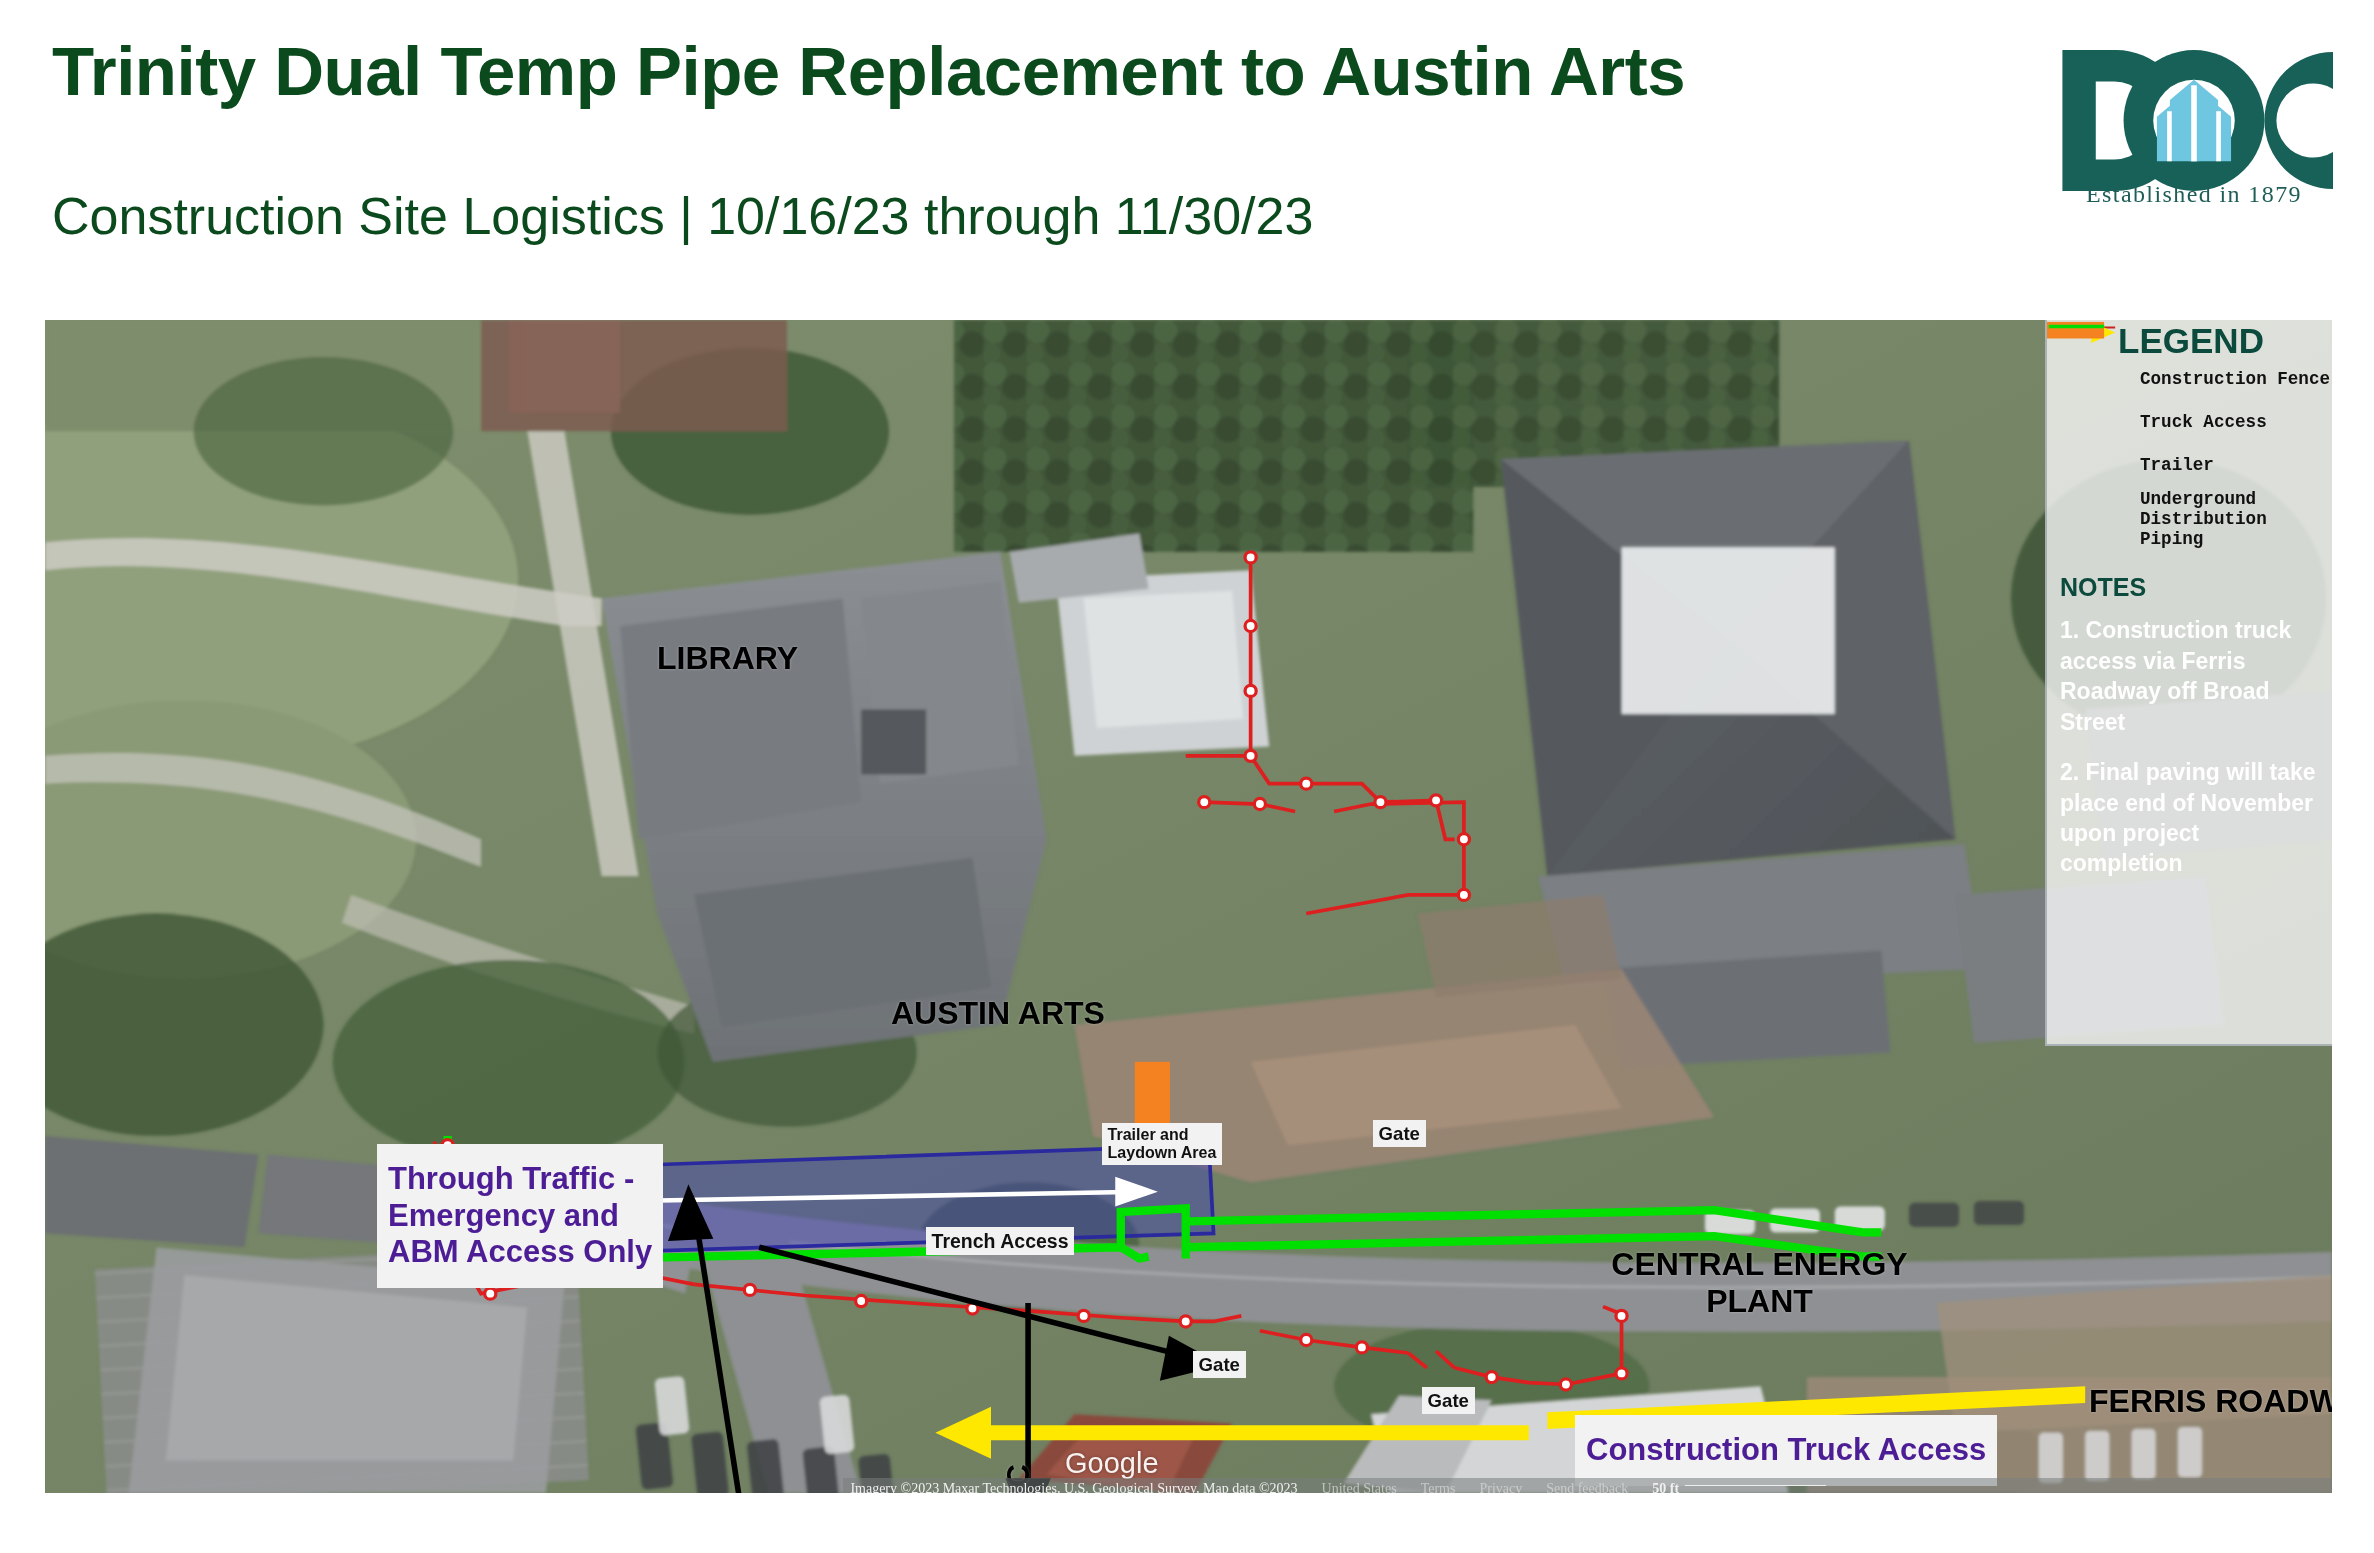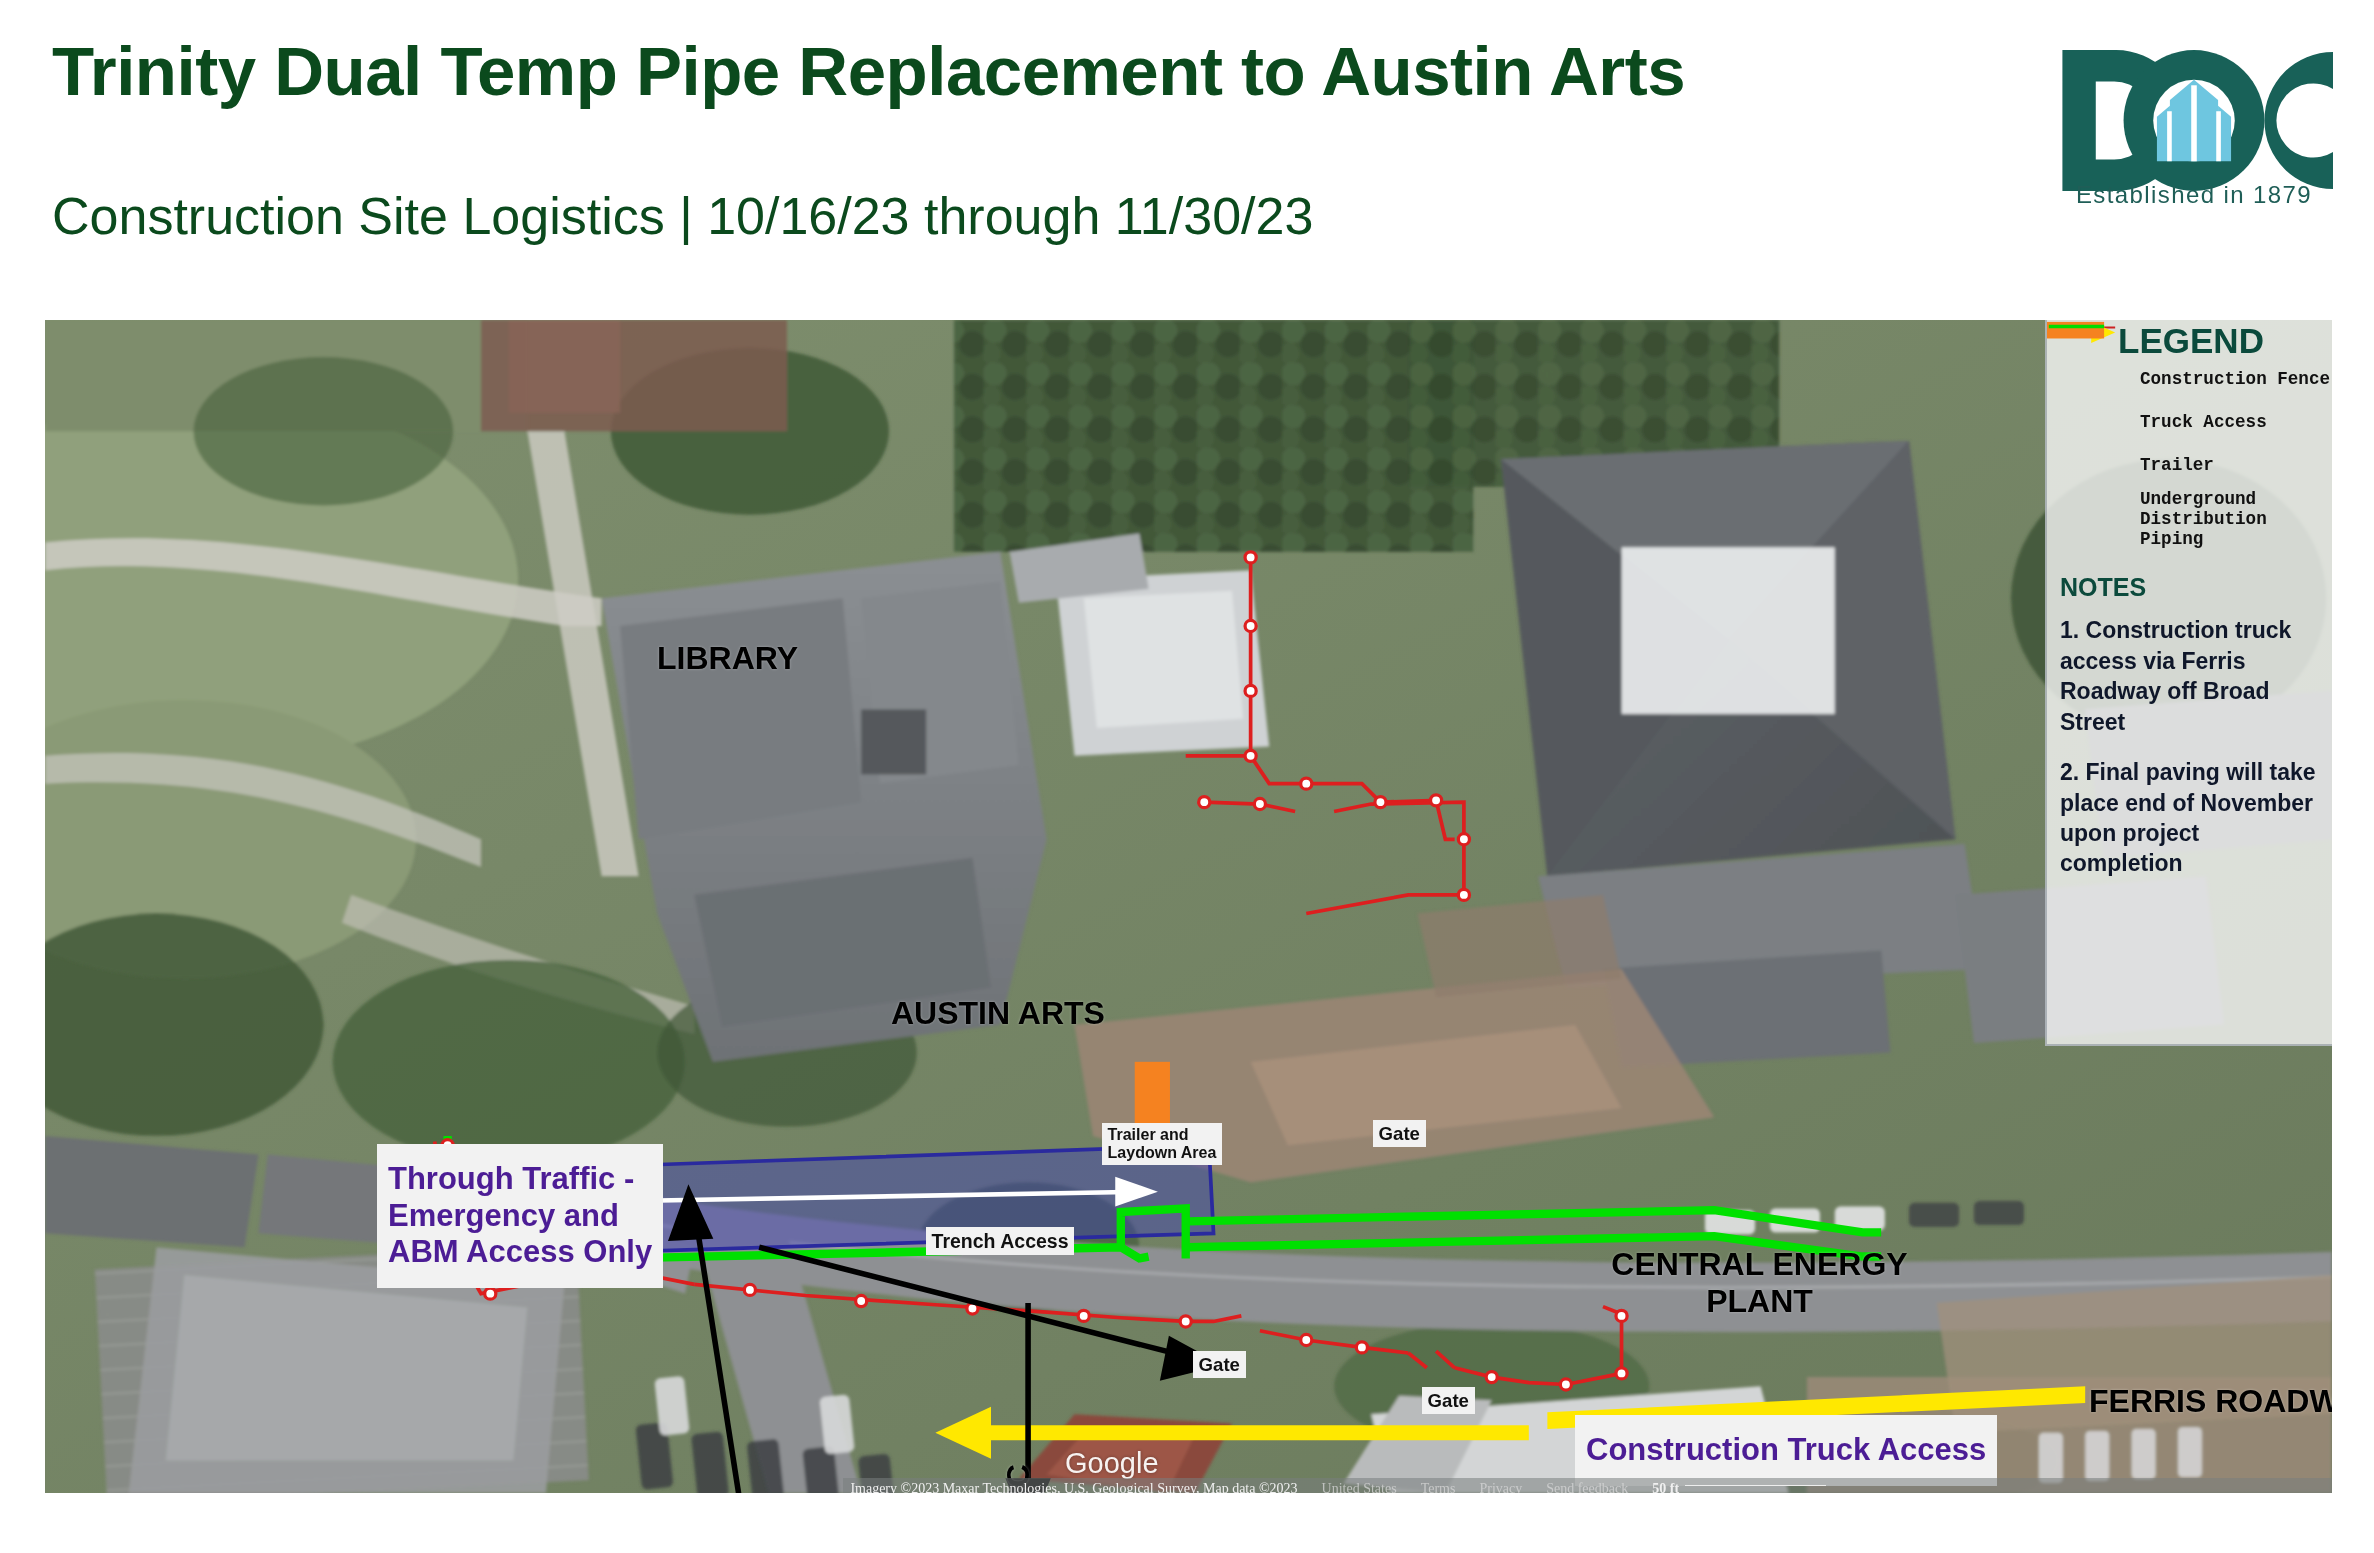--- a/index.html
+++ b/index.html
@@ -21,21 +21,21 @@
     font-size:52px;font-weight:normal;color:#0b4a1d;
     white-space:nowrap;
     font-family:"Liberation Sans", sans-serif;
   }
 
   
   #logo{position:absolute;left:2055px;top:37px;width:278px;height:167px;}
   #logo-estab{
     position:absolute;left:2055px;top:181px;width:278px;
     text-align:center;font-size:24px;color:#1f5e57;letter-spacing:1.4px;
-    font-family:Liberation Sans, sans-serif;
+    font-family:Liberation Serif, serif;
   }
 
   
   #map{
     position:absolute;left:45px;top:320px;width:2287px;height:1173px;
     overflow:hidden;background:#6f7a6a;
   }
   #map svg{position:absolute;left:0;top:0;}
 
   
@@ -65,21 +65,21 @@
   #legend-title{
     text-align:center;color:#0b4a3c;font-weight:bold;font-size:35px;
     margin-top:1px;font-family:"Liberation Sans", sans-serif;
   }
   .legend-row{display:flex;align-items:center;margin:0 0 5.6px 13px;min-height:37px;}
   .legend-swatch{width:80px;flex:0 0 80px;display:flex;align-items:center;justify-content:center;}
   .legend-text{font-size:17.6px;font-weight:bold;color:#111;line-height:1.15;
     font-family:Liberation Mono, monospace;}
   #notes-title{color:#0b4a3c;font-weight:bold;font-size:25px;margin:24px 0 13px 13px;
     font-family:"Liberation Sans", sans-serif;}
-  .note{font-size:23px;font-weight:bold;color:#0f172a;line-height:1.32;margin:0 13px 20.4px 13px;
+  .note{font-size:23px;font-weight:bold;color:#ffffff;line-height:1.32;margin:0 13px 20.4px 13px;
     font-family:"Liberation Sans", sans-serif;}
 
   
   #google-wm{
     position:absolute;left:1020px;top:1127px;color:#fff;font-size:29px;
     font-family:"Liberation Sans", sans-serif;opacity:.92;
     text-shadow:0 0 3.7px rgba(0,0,0,.35);
   }
   #attrbar{
     position:absolute;left:798px;top:1158px;width:1490px;height:22px;

